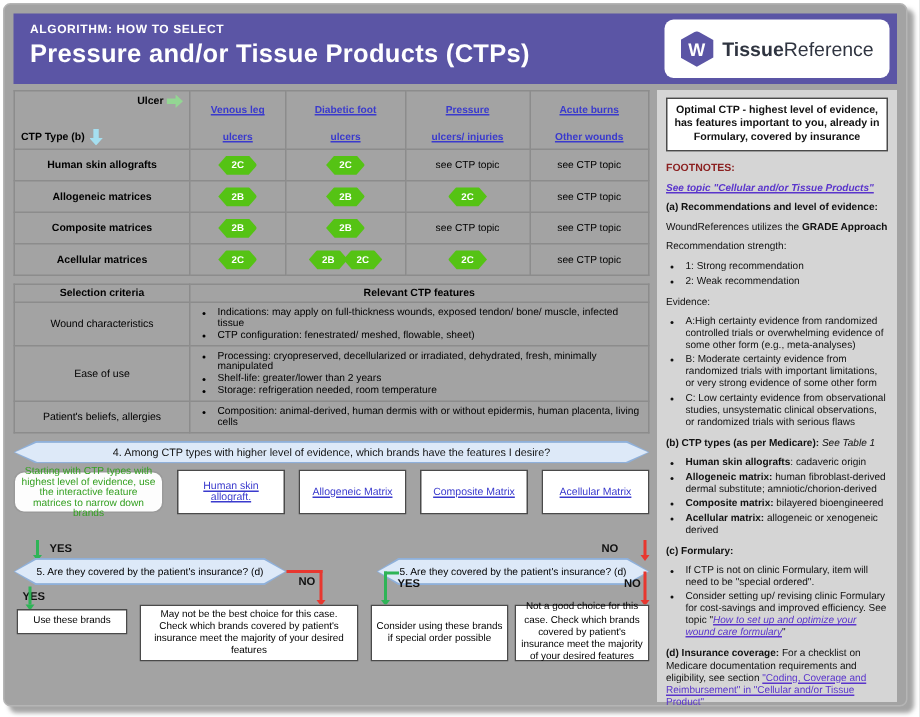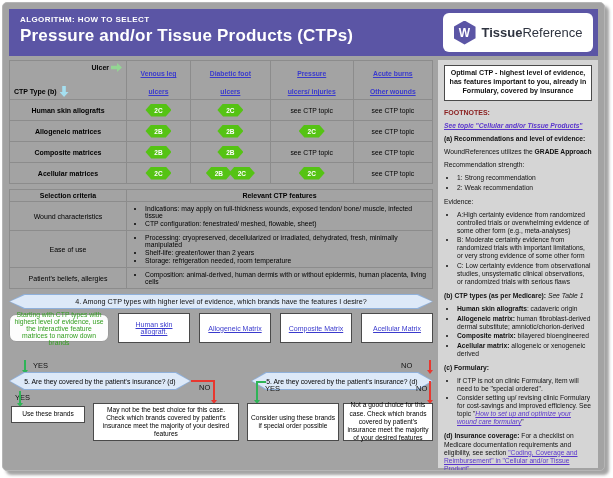--- a/index.html
+++ b/index.html
@@ -62,21 +62,21 @@
   .brandrow{display:flex;align-items:center;gap:9px;height:32px;margin-bottom:2px;}
   .hint{width:168px;height:28px;border:1px solid #9a9a9a;border-radius:7px;background:#fdfdfd;
         color:#35a022;font-size:6.8px;display:flex;align-items:center;justify-content:center;text-align:center;padding:1px 3px;box-sizing:border-box;}
   .brandbox{border:1.2px solid #4a4a4a;background:#fff;min-width:62px;height:26px;padding:1px 4px;
         display:flex;align-items:center;justify-content:center;text-align:center;}
   .brandbox .tlink{font-size:7px;}
 
   
   .flowbottom{position:relative;height:96px;}
   .b4{position:absolute;left:0;top:0;width:424px;margin:0;}
-  .yn{position:absolute;font-size:7.5px;font-weight:normal;color:#111;}
+  .yn{position:absolute;font-size:7.5px;font-weight:bold;color:#111;}
   .varrow{position:absolute;width:1.6px;background:currentColor;}
   .varrow::after{content:'';position:absolute;left:-2.4px;bottom:-4px;
         border-left:3.2px solid transparent;border-right:3.2px solid transparent;border-top:4.5px solid;}
   .hline{position:absolute;height:1.6px;background:currentColor;}
   .green{color:#2fb457;}
   .red{color:#e8372f;}
   .outcome{position:absolute;border:1.2px solid #4a4a4a;background:#fff;font-size:6.6px;text-align:center;
         display:flex;align-items:center;justify-content:center;padding:1px 3px;box-sizing:border-box;line-height:1.25;}
 
   

